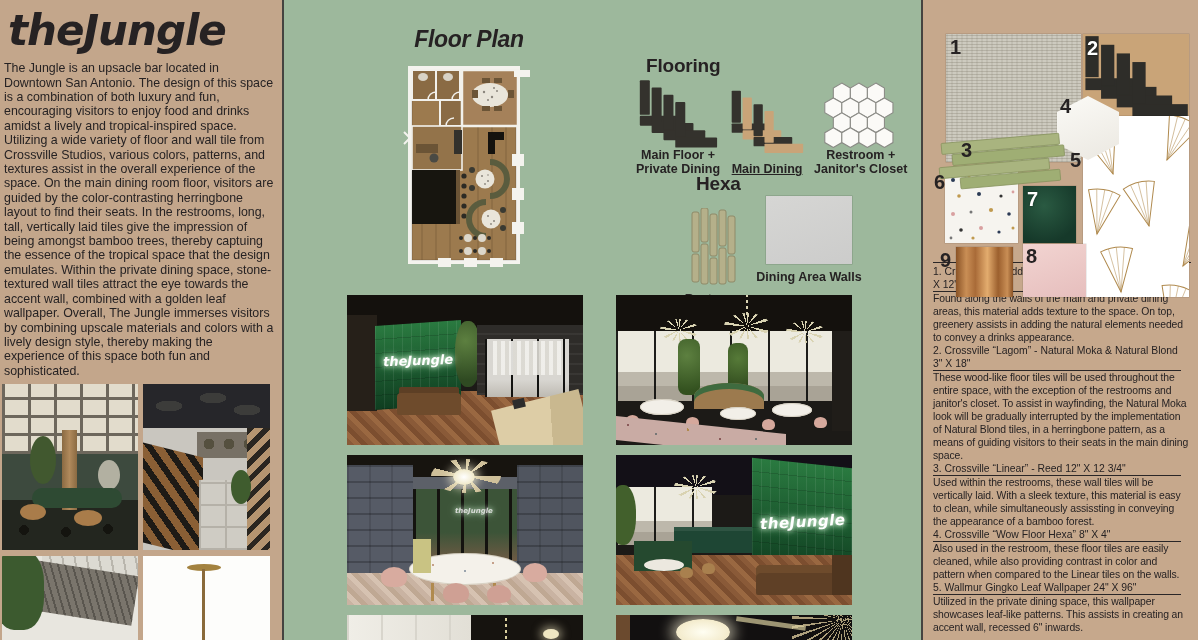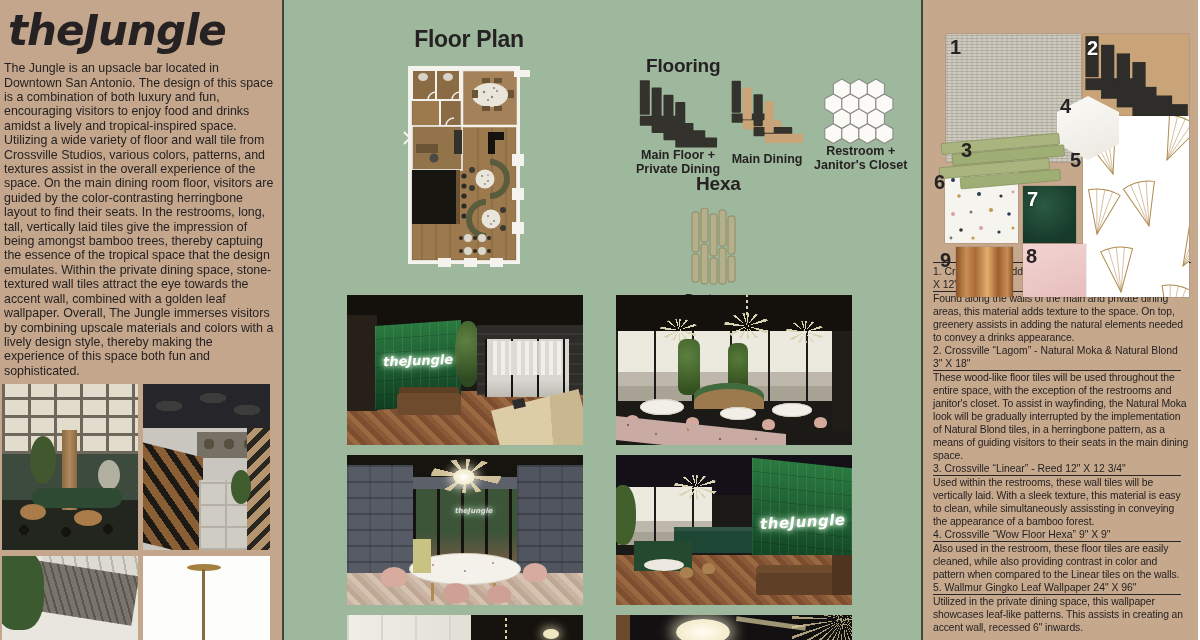--- a/index.html
+++ b/index.html
@@ -21,21 +21,21 @@
   .prec-grid{display:grid;grid-template-columns:136px 127px;column-gap:5px;row-gap:6px;
              padding:6px 0 0 2px;}
   .prec{position:relative;overflow:hidden;height:166px;}
   .prec.short{height:160px;}
   .pl{position:absolute;}
   
   .abs{position:absolute;}
   .title{font-size:23px;font-weight:700;letter-spacing:-.3px;}
   .subtitle{font-size:19px;font-weight:700;letter-spacing:-.2px;}
   .tile-label{font-size:12.5px;font-weight:600;text-align:center;white-space:pre-line;line-height:14px;}
-  .swrow{display:flex;align-items:flex-start;gap:10px;}
+  .swrow{display:flex;align-items:flex-end;gap:10px;}
   .swcol{display:flex;flex-direction:column;align-items:center;}
   .renders{position:absolute;left:63px;top:295px;display:grid;
            grid-template-columns:236px 236px;column-gap:33px;row-gap:10px;}
   .render{position:relative;width:236px;height:150px;overflow:hidden;background:#1c1a17;}
   .rl{position:absolute;}
   .neon{position:absolute;font-family:"DejaVu Sans",sans-serif;font-style:italic;font-weight:700;
         color:#ffffff;text-shadow:0 0 5px #eaffe9,0 0 10px #bdf5c2;}
   .herr{background:repeating-linear-gradient(45deg,#8a5a38 0 5px,#9a6841 5px 10px,#7c4e2f 10px 15px);}
   .herr-light{background:repeating-linear-gradient(45deg,#c9b3a2 0 5px,#d6c2b1 5px 10px,#bfa893 10px 15px);}
   .greenwall{background:linear-gradient(180deg,#2a7a40,#0f3d20);
@@ -129,21 +129,21 @@
       <div class="prec short" style="background:#fdfdfb;">
         <div class="pl" style="left:44px;top:8px;width:34px;height:7px;border-radius:50%;background:#a3823f;"></div>
         <div class="pl" style="left:59px;top:13px;width:3px;height:140px;background:#8a6a3a;"></div>
 
       </div>
     </div>
   </div>
 
   <div class="panel-mid">
 
-    <div class="abs title" style="left:100px;top:26px;width:170px;text-align:center;">Floor Plan</div>
+    <div class="abs title" style="left:100px;top:26px;width:170px;text-align:center;font-style:italic;">Floor Plan</div>
 
     <div class="abs" style="left:118px;top:62px;">
       <svg width="134" height="208" viewBox="0 0 134 208">
         <rect x="6" y="4" width="112" height="198" fill="#f4f3ee"></rect>
         <rect x="10" y="8" width="104" height="190" fill="#9c7a4e"></rect>
         <rect x="10" y="8" width="104" height="190" fill="none" stroke="rgba(0,0,0,.15)"></rect>
         <g fill="none" stroke="rgba(60,40,15,.25)" stroke-width="1">
           <path d="M20 64 V198 M34 64 V198 M48 64 V198 M76 64 V198 M90 64 V198 M104 64 V198"></path>
         </g>
 
@@ -263,21 +263,21 @@
             <rect x="2" y="2" width="11" height="38" rx="1" fill="#34322d"></rect>
               <rect x="2" y="41" width="46" height="11" rx="1" fill="#34322d"></rect>
             <rect x="15" y="10" width="11" height="38" rx="1" fill="#c9a478"></rect>
               <rect x="15" y="49" width="46" height="11" rx="1" fill="#c9a478"></rect>
             <rect x="28" y="18" width="11" height="38" rx="1" fill="#34322d"></rect>
               <rect x="28" y="57" width="46" height="11" rx="1" fill="#34322d"></rect>
             <rect x="41" y="26" width="11" height="38" rx="1" fill="#c9a478"></rect>
               <rect x="41" y="65" width="46" height="11" rx="1" fill="#c9a478"></rect>
           </g>
         </svg>
-        <div class="tile-label" style="margin-top:8px;">Main Dining</div>
+        <div class="tile-label" style="margin-top:8px;text-decoration:underline;">Main Dining</div>
       </div>
       <div class="swcol">
         <svg width="80" height="66" viewBox="0 0 74 62">
           <defs>
               <polygon id="hx" points="8,0 16,4.6 16,13.9 8,18.5 0,13.9 0,4.6"></polygon>
             </defs>
           <g fill="#fbfaf7" stroke="#8a8a85" stroke-width="1">
             <use href="#hx" x="11" y="1"></use>
               <use href="#hx" x="27" y="1"></use>
               <use href="#hx" x="43" y="1"></use>
@@ -310,20 +310,24 @@
             <rect x="11" y="36" width="7" height="40" rx="2"></rect>
           <rect x="20" y="6" width="7" height="42" rx="2"></rect>
             <rect x="20" y="50" width="7" height="26" rx="2"></rect>
           <rect x="29" y="2" width="7" height="36" rx="2"></rect>
             <rect x="29" y="40" width="7" height="36" rx="2"></rect>
           <rect x="38" y="8" width="7" height="38" rx="2"></rect>
             <rect x="38" y="48" width="7" height="26" rx="2"></rect>
         </g>
       </svg>
       <div class="tile-label" style="width:60px;margin:2px 0 0 -6px;">Restroom</div>
+    </div>
+    <div class="abs" style="left:482px;top:196px;">
+      <div style="width:86px;height:68px;background:linear-gradient(160deg,#d6d6d4,#cccccb);box-shadow:0 0 0 .5px rgba(0,0,0,.2);"></div>
+      <div class="tile-label" style="width:120px;margin:6px 0 0 -17px;">Dining Area Walls</div>
     </div>
 
     <div class="renders">
 
       <div class="render">
         <div class="rl" style="left:0;top:0;width:236px;height:34px;background:#14110d;"></div>
         <div class="rl herr" style="left:0;top:96px;width:236px;height:54px;"></div>
         <div class="rl" style="left:0;top:20px;width:30px;height:96px;background:#262019;"></div>
         <div class="rl greenwall" style="left:28px;top:28px;width:86px;height:84px;transform:skewY(-4deg);"></div>
         <div class="rl" style="left:108px;top:26px;width:26px;height:66px;border-radius:45%;background:radial-gradient(circle at 40% 30%,#5d8040,#2f4a22 80%);"></div>
@@ -549,21 +553,21 @@
       </div>
       <div>
         <div class="spec-h">2. Crossville “Lagom” - Natural Moka &amp; Natural Blond 3" X 18"</div>
         <div class="spec-b">These wood-like floor tiles will be used throughout the entire space, with the exception of the restrooms and janitor's closet. To assist in wayfinding, the Natural Moka look will be gradually interrupted by the implementation of Natural Blond tiles, in a herringbone pattern, as a means of guiding visitors to their seats in the main dining space.</div>
       </div>
       <div>
         <div class="spec-h">3. Crossville “Linear” - Reed 12" X 12 3/4"</div>
         <div class="spec-b">Used within the restrooms, these wall tiles will be vertically laid. With a sleek texture, this material is easy to clean, while simultaneously assissting in conveying the appearance of a bamboo forest.</div>
       </div>
       <div>
-        <div class="spec-h">4. Crossville “Wow Floor Hexa” 9" X 9"</div>
+        <div class="spec-h">4. Crossville “Wow Floor Hexa” 8" X 4"</div>
         <div class="spec-b">Also used in the restroom, these floor tiles are easily cleaned, while also providing contrast in color and pattern when compared to the Linear tiles on the walls.</div>
       </div>
       <div>
         <div class="spec-h">5. Wallmur Gingko Leaf Wallpaper 24" X 96"</div>
         <div class="spec-b">Utilized in the private dining space, this wallpaper showcases leaf-like patterns. This assists in creating an accent wall, recessed 6" inwards.</div>
       </div>
 
     </div>
   </div>
 </div>

